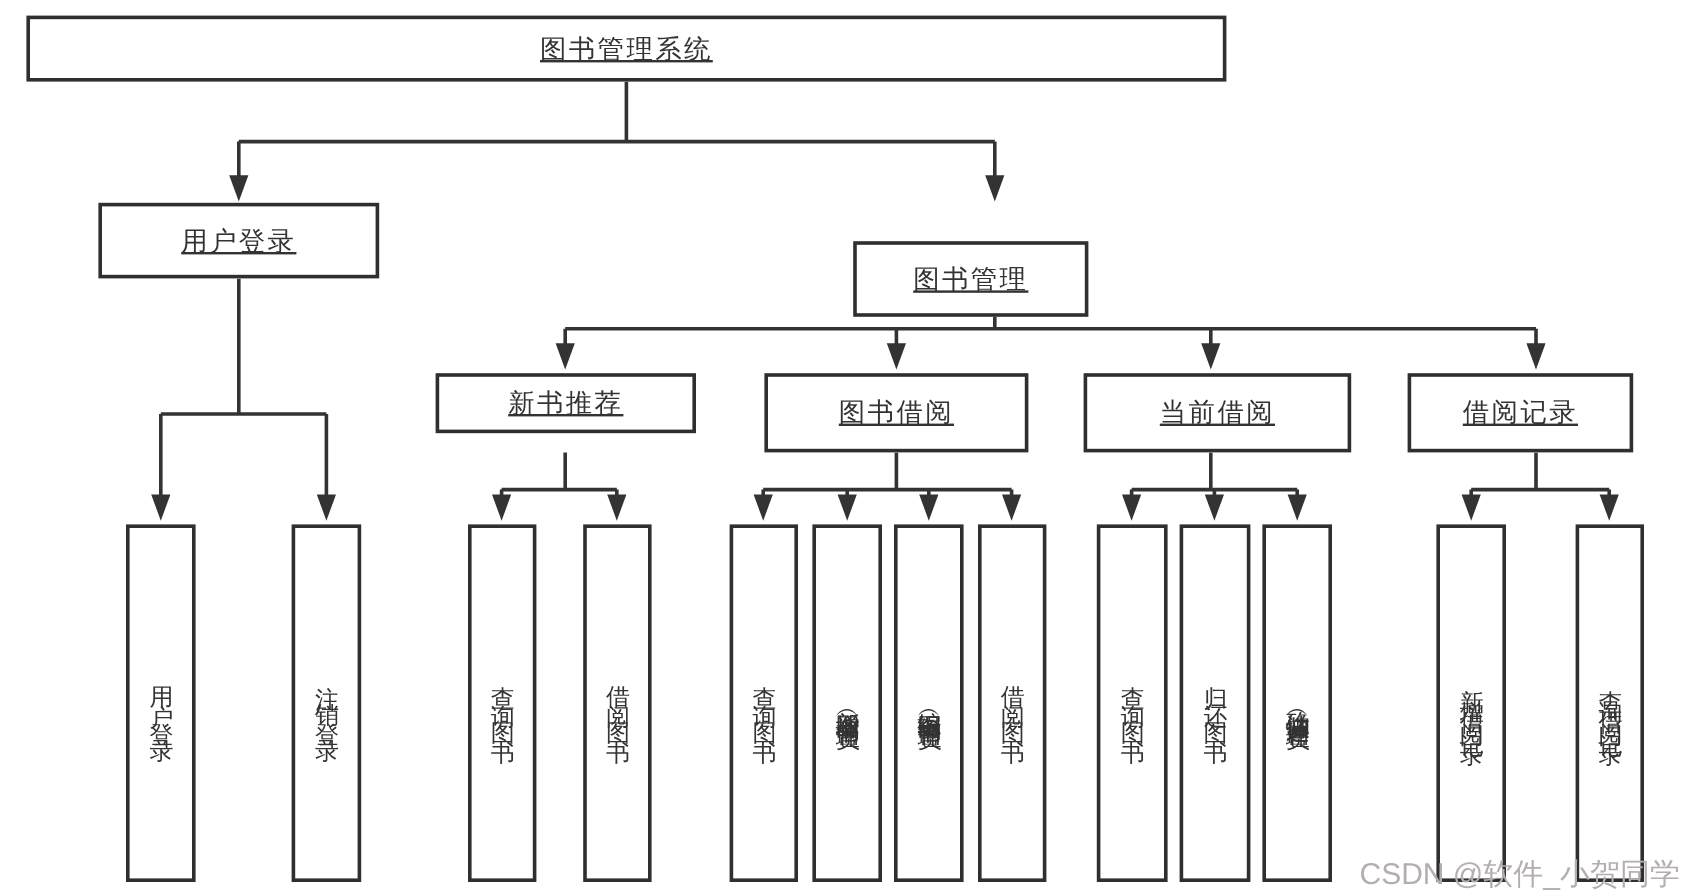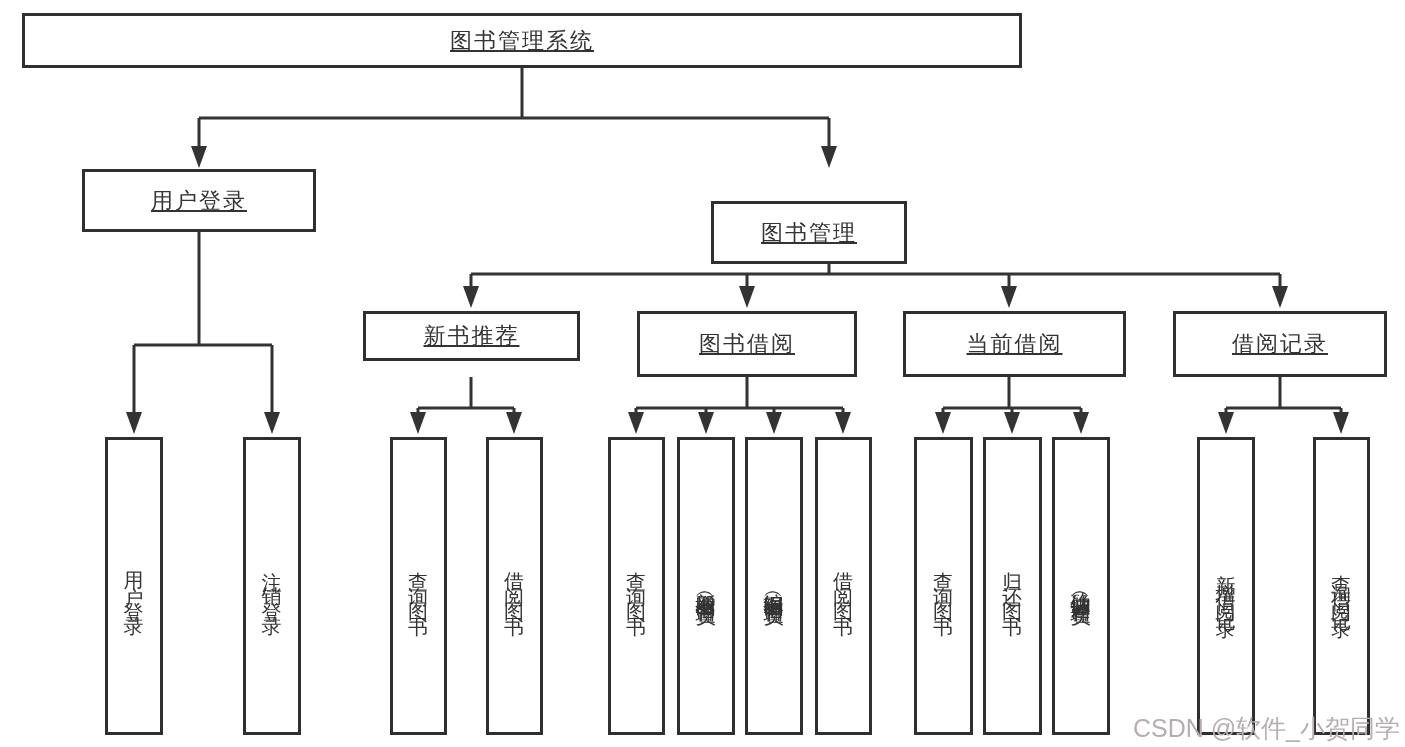--- a/index.html
+++ b/index.html
@@ -127,21 +127,21 @@
 
   <div class="node hnode" style="left:363px; top:311px; width:217px; height:50px;">
     <span>新书推荐</span>
   </div>
   <div class="node hnode" style="left:637px; top:311px; width:220px; height:66px;">
     <span>图书借阅</span>
   </div>
   <div class="node hnode" style="left:903px; top:311px; width:223px; height:66px;text-align:center;">
     <span>当前借阅</span>
   </div>
-  <div class="node hnode" style="left:1173px; top:311px; width:214px; height:66px;">
+  <div class="node hnode" style="left:1173px; top:311px; width:188px; height:66px;">
     <span>借阅记录</span>
   </div>
 
   <div class="node vnode v4" style="left:105px; top:437px; width:58px; height:298px;">
     <span>用户登录</span>
   </div>
   <div class="node vnode v4" style="left:243px; top:437px; width:58px; height:298px;">
     <span>注销登录</span>
   </div>
 

